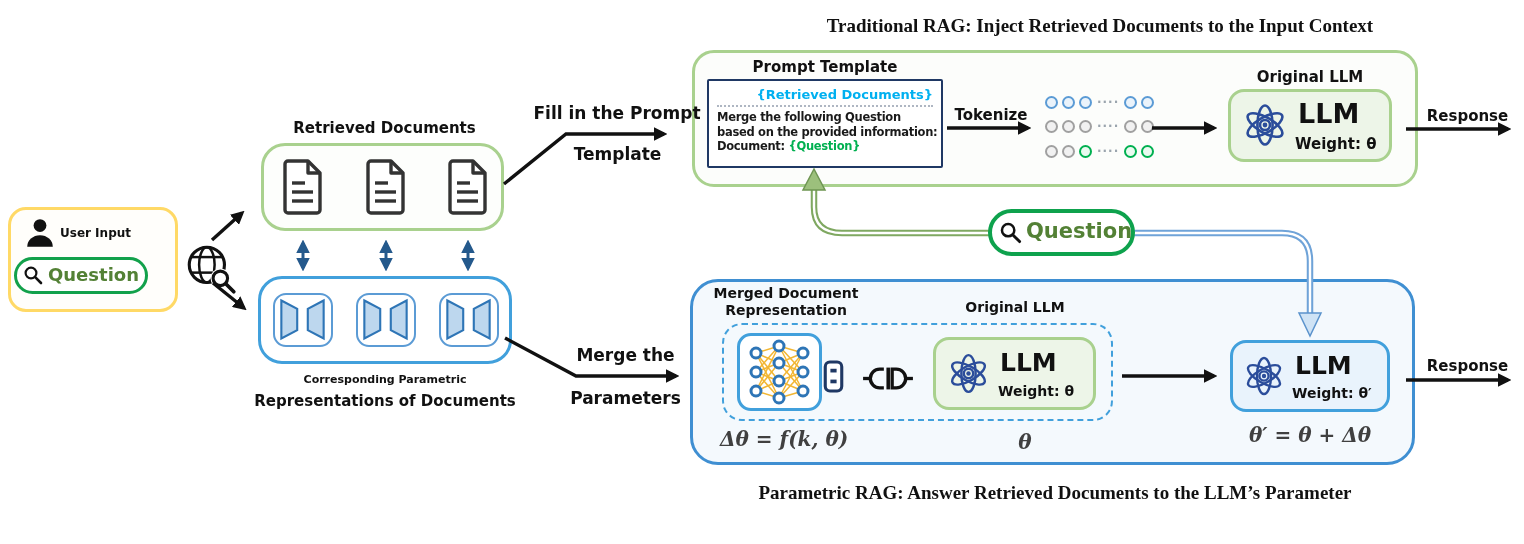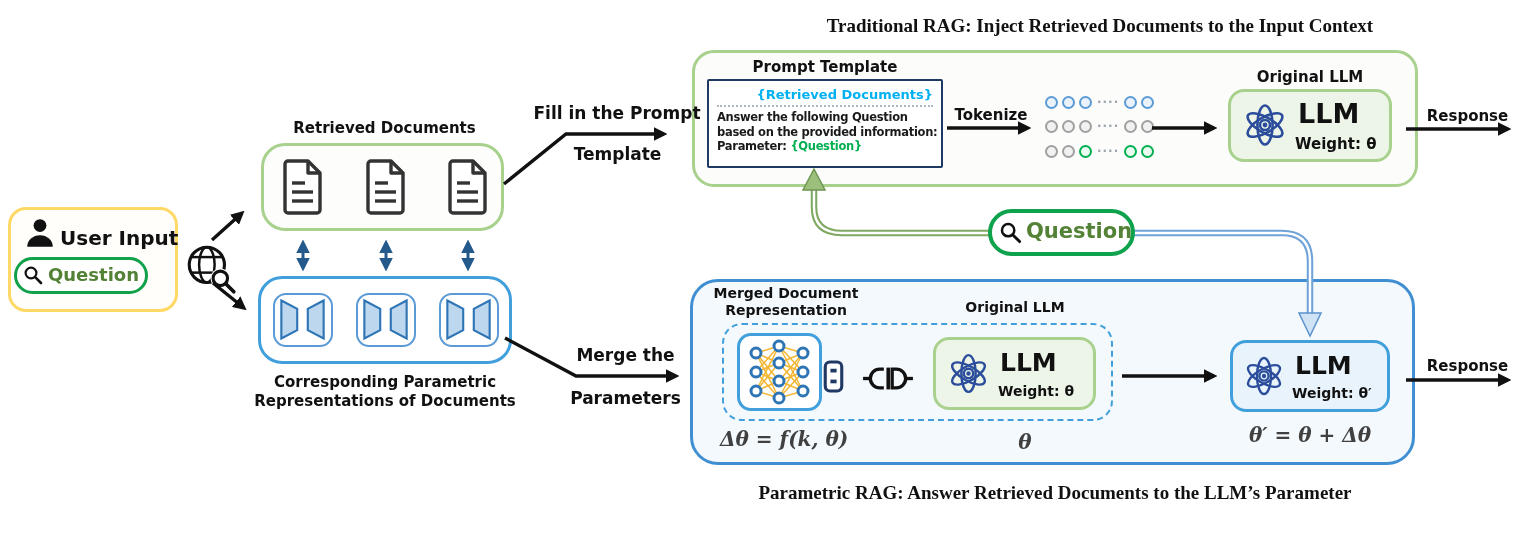--- a/index.html
+++ b/index.html
@@ -32,21 +32,21 @@
   <div class="round-box" style="left:692px;top:38px;width:726px;height:137px;border:3px solid #a9d18e;border-radius:22px;background:#fcfdfb;"></div>
   <div class="round-box" style="left:690px;top:267px;width:725px;height:186px;border:3px solid #3f8fd2;border-radius:28px;background:#f4f9fd;"></div>
 
   <div class="round-box z2" style="left:8px;top:195px;width:170px;height:105px;border:3px solid #ffd966;border-radius:18px;background:#fffefb;"></div>
   <span class="abs z3" style="left:24px;top:205px;">
     <svg width="32" height="32" viewBox="0 0 30 30">
         <circle cx="15" cy="8" r="6" fill="#111"></circle>
         <path d="M3,28 a12,11 0 0 1 24,0 z" fill="#111"></path>
       </svg>
   </span>
-  <div class="lbl z3" style="left:60px;top:214px;font-size:20px;">User Input</div>
+  <div class="lbl z3" style="left:60px;top:214px;font-size:12px;">User Input</div>
   <div class="round-box z3" style="left:14px;top:245px;width:134px;height:37px;border:3.5px solid #12a14b;border-radius:19px;background:#fff;"></div>
   <span class="abs z3" style="left:23px;top:253px;">
     <svg width="21" height="21" viewBox="0 0 21 21">
         <circle cx="8" cy="8" r="5.4" fill="none" stroke="#111" stroke-width="2.2"></circle>
         <line x1="12.2" y1="12.2" x2="18" y2="18" stroke="#111" stroke-width="2.6" stroke-linecap="round"></line>
       </svg>
   </span>
   <div class="lbl z3" style="left:48px;top:252px;font-size:18px;color:#538135;">Question</div>
 
   <span class="abs" style="left:182px;top:228px;">
@@ -103,35 +103,35 @@
           <polygon points="6,5 21,13 21,33 6,41" fill="#bdd7ee" stroke="#2e75b6" stroke-width="2"></polygon>
           <polygon points="46,5 31,13 31,33 46,41" fill="#bdd7ee" stroke="#2e75b6" stroke-width="2"></polygon>
         </svg></span>
   </div>
   <div class="round-box z2" style="left:439px;top:281px;width:60px;height:54px;border:2.5px solid #5b9bd5;border-radius:13px;background:#fff;">
     <span><svg width="55" height="49" viewBox="0 0 52 46">
           <polygon points="6,5 21,13 21,33 6,41" fill="#bdd7ee" stroke="#2e75b6" stroke-width="2"></polygon>
           <polygon points="46,5 31,13 31,33 46,41" fill="#bdd7ee" stroke="#2e75b6" stroke-width="2"></polygon>
         </svg></span>
   </div>
-  <div class="lbl center" style="left:250px;top:361px;width:270px;font-size:15px;">Corresponding Parametric</div>
+  <div class="lbl center" style="left:250px;top:361px;width:270px;font-size:11px;">Corresponding Parametric</div>
   <div class="lbl center" style="left:250px;top:380px;width:270px;font-size:15px;">Representations of Documents</div>
 
   <div class="lbl center" style="left:532px;top:91px;width:170px;font-size:17px;">Fill in the Prompt</div>
   <div class="lbl center" style="left:550px;top:132px;width:135px;font-size:17px;">Template</div>
   <div class="lbl center" style="left:563px;top:333px;width:125px;font-size:17px;">Merge the</div>
   <div class="lbl center" style="left:558px;top:376px;width:135px;font-size:17px;">Parameters</div>
 
   <div class="lbl center z3" style="left:745px;top:46px;width:160px;font-size:15px;">Prompt Template</div>
   <div class="round-box z3" style="left:707px;top:67px;width:236px;height:89px;border:2.5px solid #1f3864;border-radius:2px;background:#fff;padding:6px 8px;">
     <div style="font-size:13px;font-weight:700;color:#00b0f0;white-space:nowrap;text-align:right;">{Retrieved Documents}</div>
     <div style="border-top:2px dotted #aeb6c2;margin:3px 0 3px 0;"></div>
-    <div style="font-size:11.5px;font-weight:700;color:#1a1a1a;letter-spacing:-0.3px;line-height:14.5px;white-space:nowrap;">Answer the following Question</div>
+    <div style="font-size:11.5px;font-weight:700;color:#1a1a1a;letter-spacing:-0.3px;line-height:14.5px;white-space:nowrap;">Merge the following Question</div>
     <div style="font-size:11.5px;font-weight:700;color:#1a1a1a;letter-spacing:-0.3px;line-height:14.5px;white-space:nowrap;">based on the provided information:</div>
-    <div style="font-size:11.5px;font-weight:700;letter-spacing:-0.3px;line-height:14.5px;white-space:nowrap;"><span style="color:#1a1a1a;">Parameter: </span><span style="color:#00b050;">{Question}</span></div>
+    <div style="font-size:11.5px;font-weight:700;letter-spacing:-0.3px;line-height:14.5px;white-space:nowrap;"><span style="color:#1a1a1a;">Document: </span><span style="color:#00b050;">{Question}</span></div>
   </div>
 
   <div class="lbl center z2" style="left:948px;top:94px;width:86px;font-size:15px;">Tokenize</div>
   <div class="token-row" style="left:1045px;top:84px;">
       <span class="tok tok-blue"></span>
       <span class="tok tok-blue"></span>
       <span class="tok tok-blue"></span>
       <span class="tok-dots">····</span>
       <span class="tok tok-blue"></span>
       <span class="tok tok-blue"></span>

